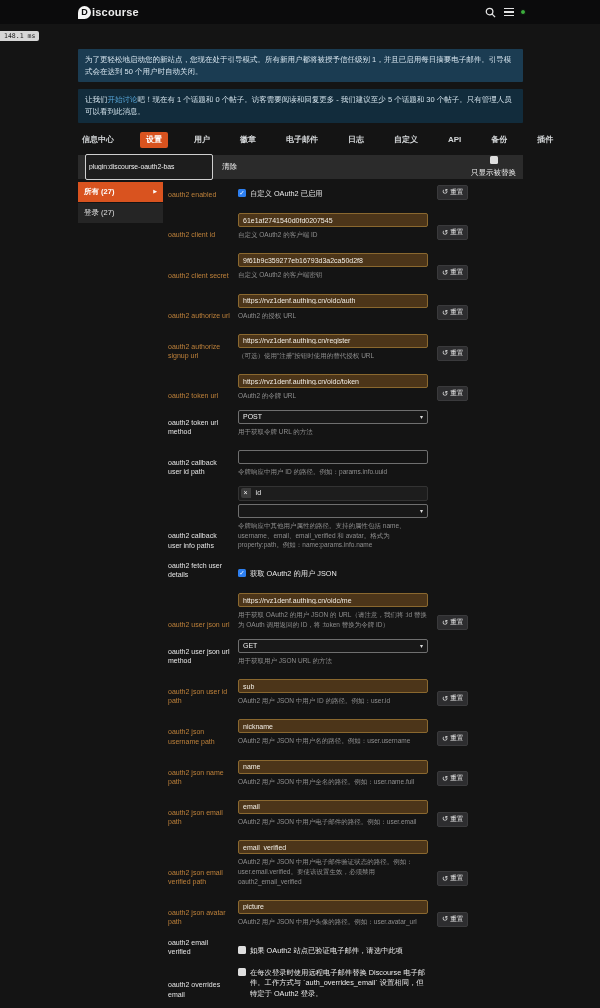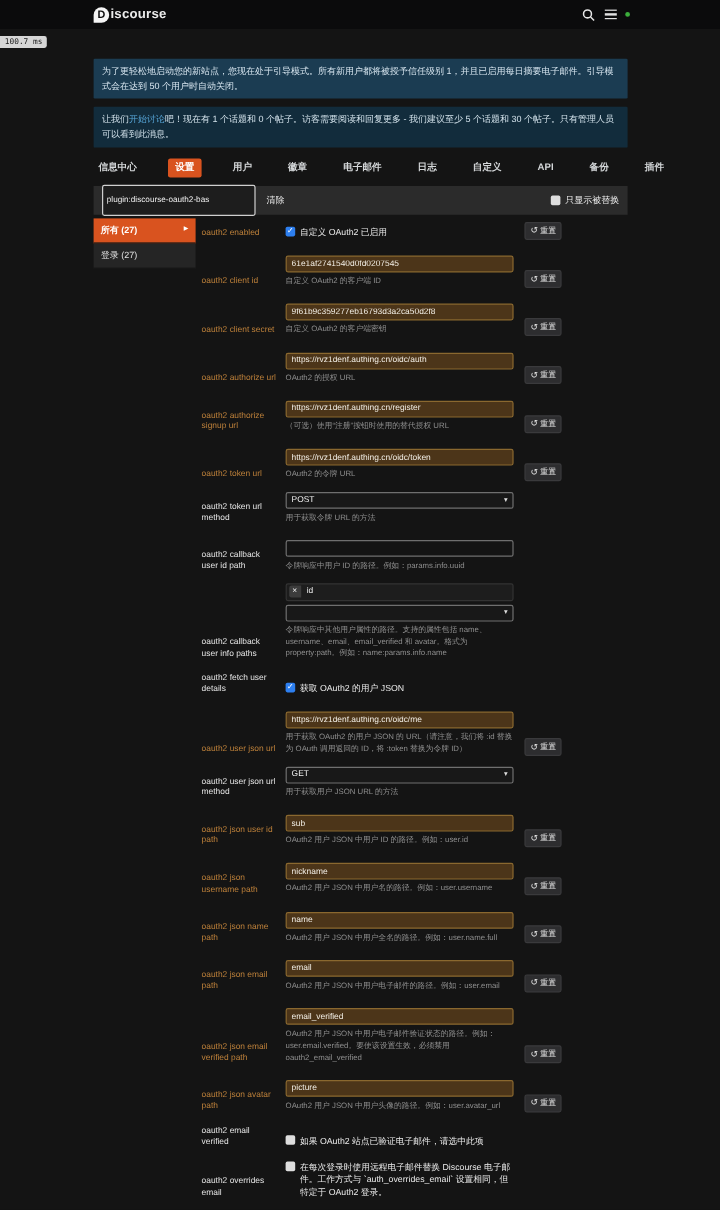--- a/index.html
+++ b/index.html
@@ -37,21 +37,21 @@
   
   .tabs { display:flex; align-items:center; gap:22px; margin:9px 0 7px 0; }
   .tab { font-size:8px; font-weight:bold; color:#d4d7d9; padding:2.5px 4px; cursor:pointer; white-space:nowrap; }
   .tab.selected { background:var(--accent); color:#fff; border-radius:2px; padding:2.5px 6px; }
   
   .filterbar { background:#2b2b2b; height:24px; display:flex; align-items:center; padding:0 7px; }
   .search-input { width:128px; height:14px; background:#1d1d1d; border:1px solid #cfcfcf;
     color:#f0f0f0; font-size:6.8px; padding:12px 3px; border-radius:2px; font-family:Liberation Sans, sans-serif; }
   .clear-btn { background:none; border:none; color:#e8e8e8; font-size:7.5px; margin-left:9px;
     cursor:pointer; font-family:Liberation Sans, sans-serif; }
-  .toggle-right { margin-left:auto; display:flex; align-items:center; gap:4px; font-size:7.5px; color:#eee; }
+  .toggle-right { margin-left:auto; display:flex; align-items:center; gap:4px; font-size:7.5px; color:#eee;flex-direction:column; }
   
   .settings-wrap { display:flex; margin-top:3px; }
   .sidebar { width:85px; flex:none; }
   .side-item { display:flex; align-items:center; height:21px; padding:0 6px; font-size:7.5px;
     background:#252525; color:#e2e2e2; cursor:pointer; border-bottom:1px solid #141414; }
   .side-item.selected { background:var(--accent); color:#fff; font-weight:bold; }
   .side-arrow { margin-left:auto; font-size:5px; line-height:1; }
   .slist { flex:1; margin-left:5px; padding-top:3px; }
   .row { display:flex; align-items:flex-end; margin-bottom:9px; }
   .slabel { width:64px; flex:none; margin-right:6px; font-size:7px; line-height:1.35; color:#e4e4e4; padding-top:2px; word-break:break-word; }
@@ -102,21 +102,21 @@
         <i></i>
         <i></i>
       </span>
     <span class="avatar-wrap">
       <span class="avatar"></span>
       <span class="avatar-dot"></span>
     </span>
   </div>
 </header>
 
-<div class="perf-badge">100.7 ms</div>
+<div class="perf-badge">148.1 ms</div>
 
 <div class="main">
   <div class="banner banner1">为了更轻松地启动您的新站点，您现在处于引导模式。所有新用户都将被授予信任级别 1，并且已启用每日摘要电子邮件。引导模式会在达到 50 个用户时自动关闭。</div>
   <div class="banner banner2"><span>让我们</span><a>开始讨论</a><span>吧！现在有 1 个话题和 0 个帖子。访客需要阅读和回复更多 - 我们建议至少 5 个话题和 30 个帖子。只有管理人员可以看到此消息。</span></div>
 
   <nav class="tabs" id="tabs">
       <div class="tab">信息中心</div>
       <div class="tab selected">设置</div>
       <div class="tab">用户</div>
       <div class="tab">徽章</div>

